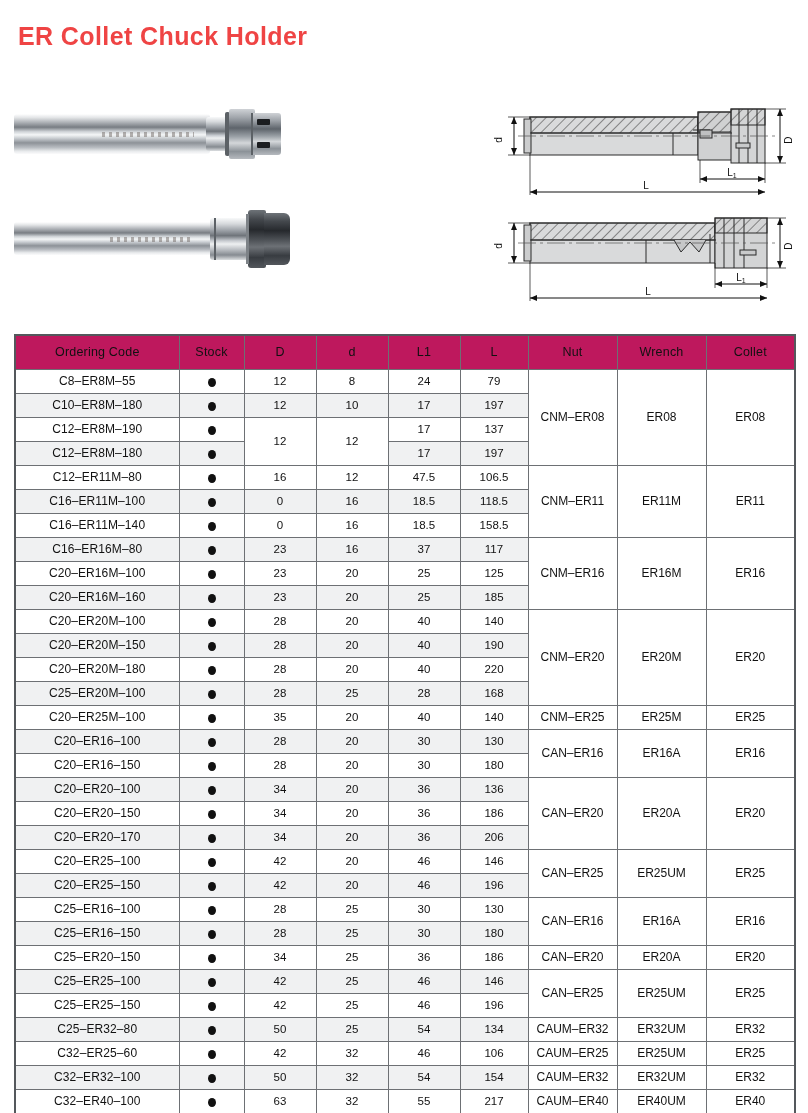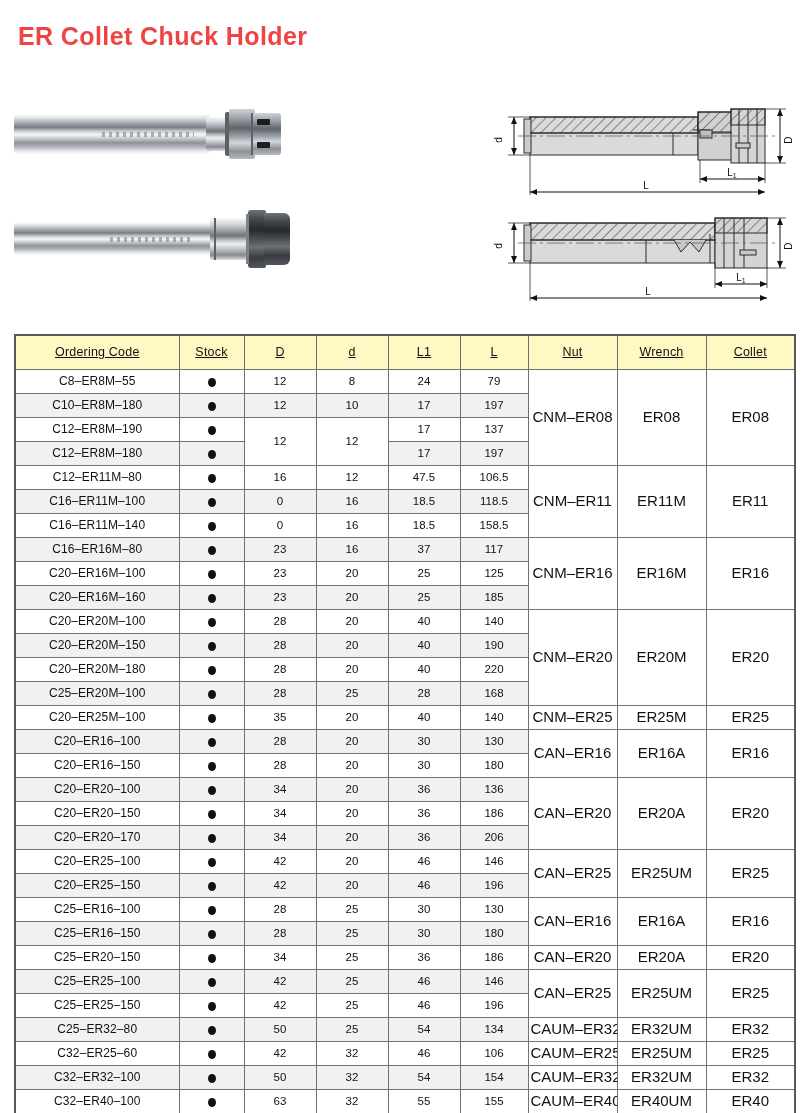--- a/index.html
+++ b/index.html
@@ -75,30 +75,29 @@
     border:1px solid #6d7074;
     text-align:center;
     height:23px;
     padding:0 2px;
     font-weight:normal;
     line-height:1.1;
     white-space:nowrap;
     overflow:hidden;
   }
   table.spec thead th{
-    background:#fef9c3;
+    background:#be185d;
     height:33px;
     font-size:12.5px;
     letter-spacing:.2px;
-    text-decoration:underline;
   }
   table.spec tbody tr.alt td{background:#f0f1f2;}
   table.spec tbody tr td{background:#ffffff;}
   td.code{text-align:center;font-size:12px;letter-spacing:.1px;margin-top:20px;}
-  td.grp{background:#ffffff !important;font-size:15px;}
+  td.grp{background:#ffffff !important;font-size:12px;}
   .dot{
     display:inline-block;width:8px;height:9px;border-radius:50%;
     background:#111;vertical-align:middle;
   }
   table.spec{border:2px solid #54585c;}
   table.spec thead th{border-color:#6d7074;}
 </style>
 </head>
 <body>
 
@@ -550,21 +549,21 @@
             <td class="grp">CAUM–ER32</td>
             <td class="grp">ER32UM</td>
             <td class="grp">ER32</td>
           </tr>
           <tr>
             <td class="code">C32–ER40–100</td>
             <td><span class="dot"></span></td>
             <td>63</td>
             <td>32</td>
             <td>55</td>
-            <td>155</td>
+            <td>217</td>
             <td class="grp">CAUM–ER40</td>
             <td class="grp">ER40UM</td>
             <td class="grp">ER40</td>
           </tr>
         </tbody>
     </table>
   </div>
 
 </div>
 

